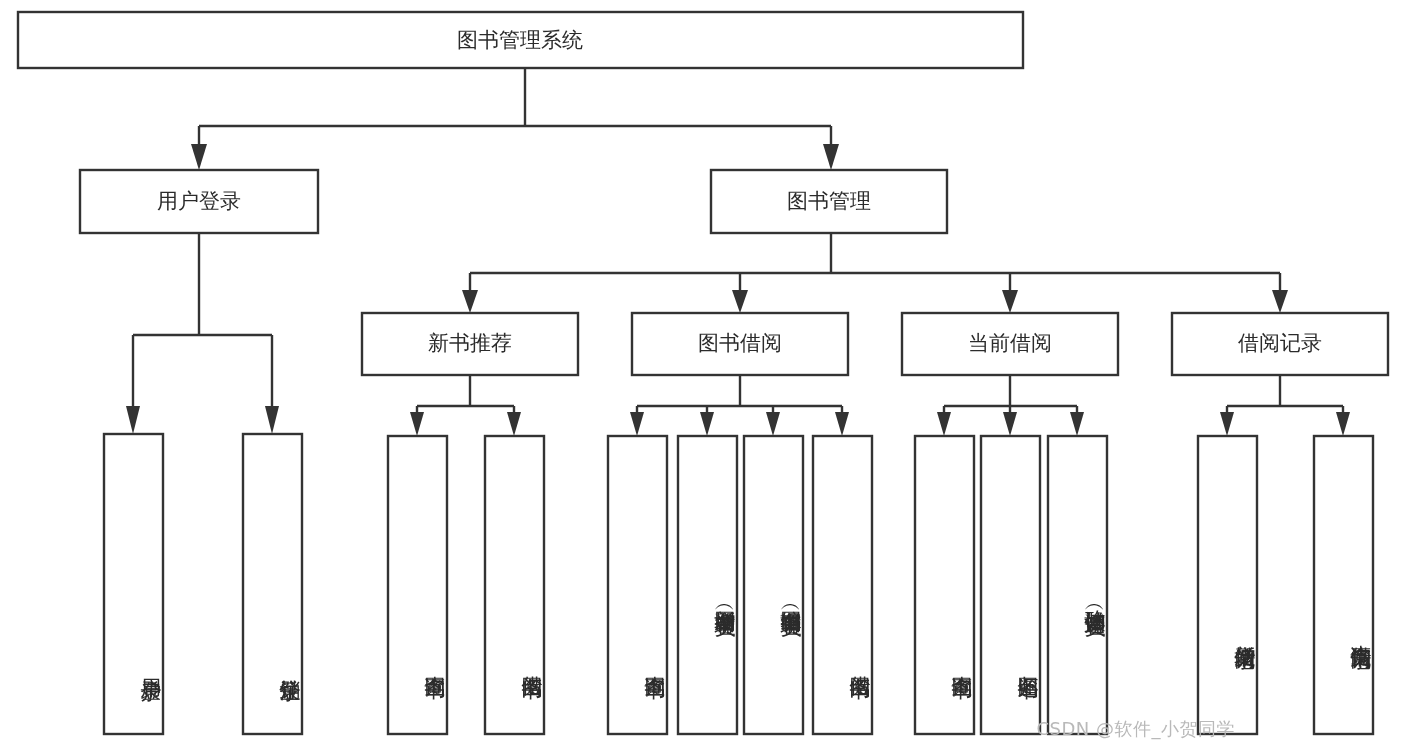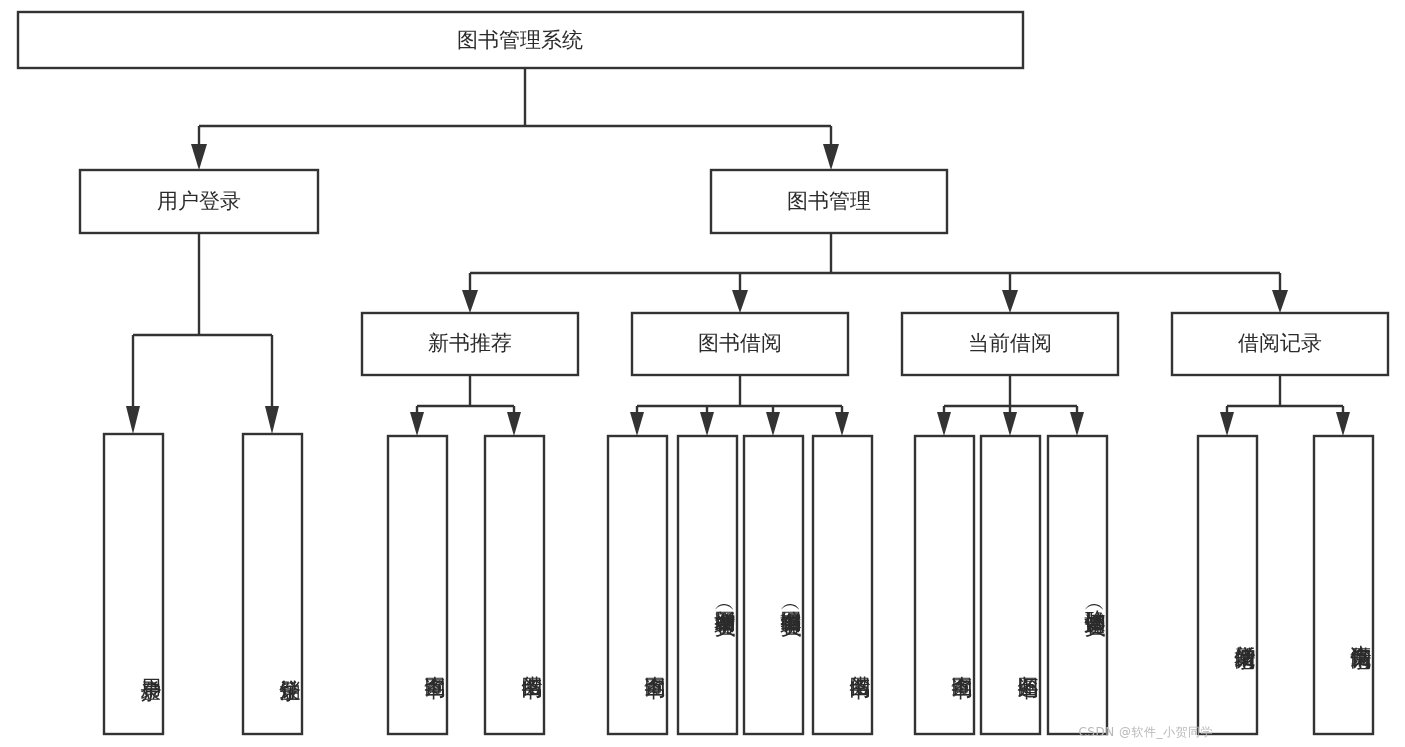--- a/index.html
+++ b/index.html
@@ -61,24 +61,24 @@
     color: #2b2b2b;
     letter-spacing: 1px;
     white-space: nowrap;
     display: flex;
     align-items: flex-start;
     justify-content: center;
     pointer-events: none;
   }
   .watermark {
     position: absolute;
-    right: 30px;
+    right: 8px;
     bottom: 6px;
     font-family: "DejaVu Sans", "Liberation Sans", sans-serif;
-    font-size: 12px;
+    font-size: 18px;
     color: #b9b9b9;
     white-space: nowrap;
     letter-spacing: 0.5px;
   }
 </style>
 </head>
 <body>
 
 <div id="diagram-root">
 

